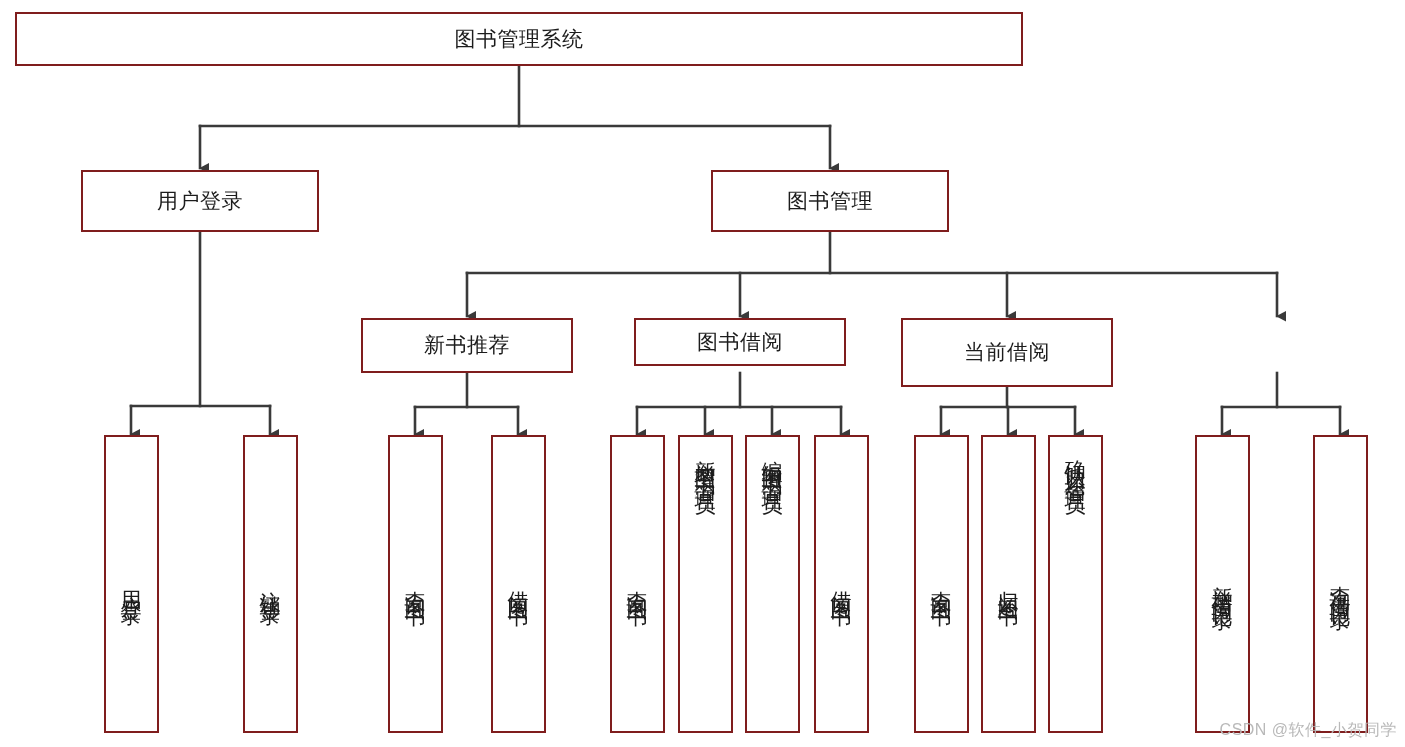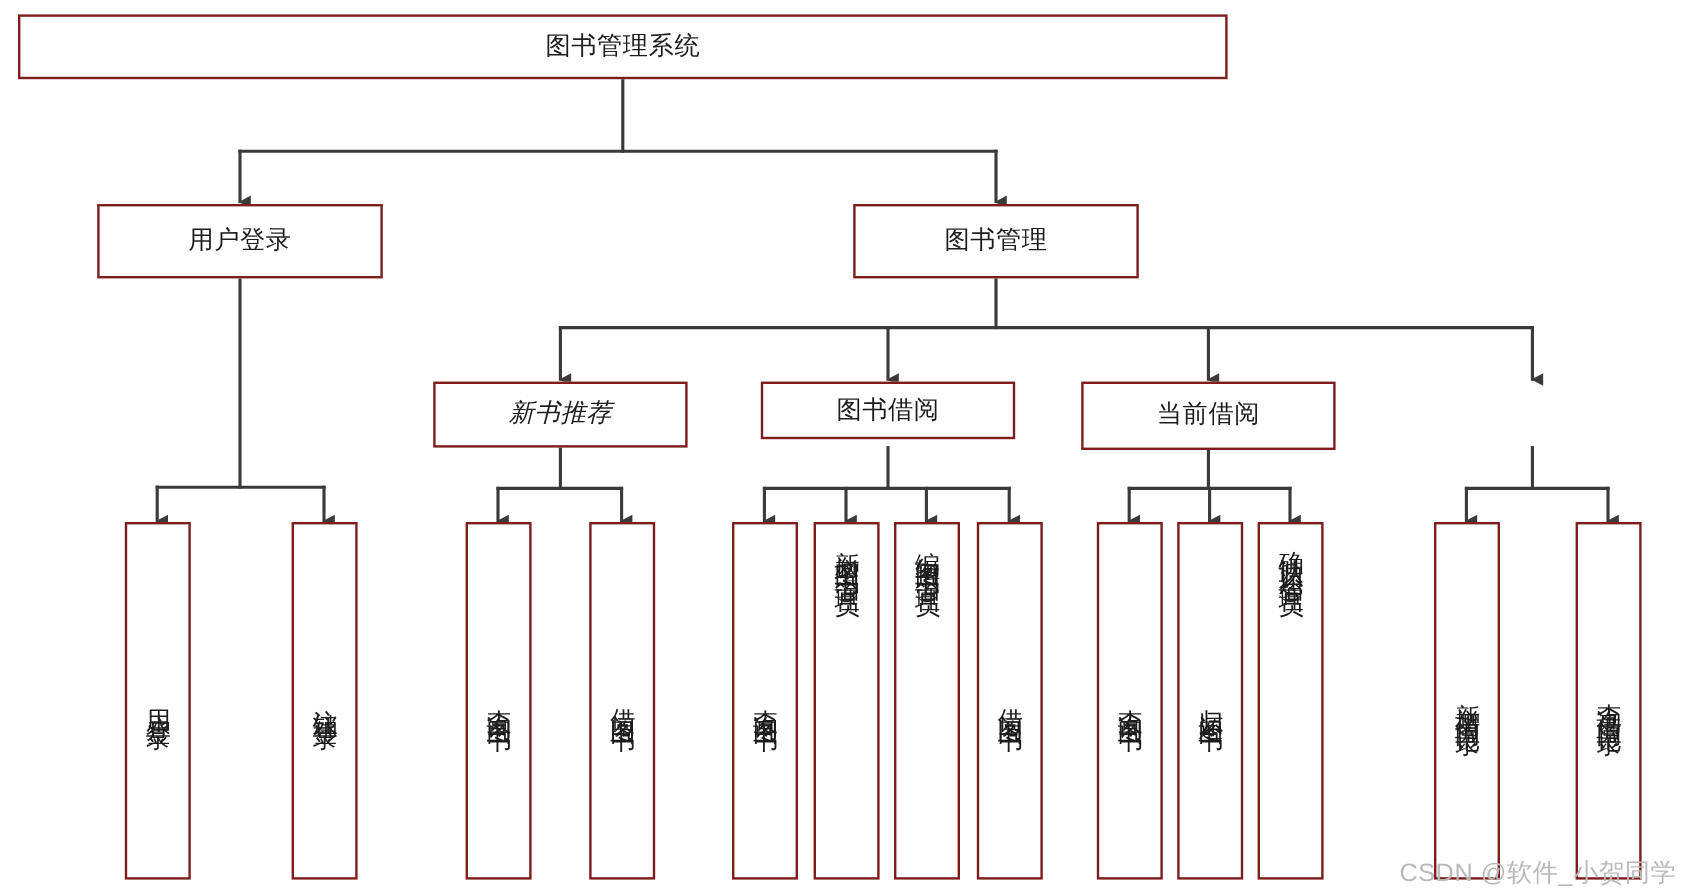--- a/index.html
+++ b/index.html
@@ -65,21 +65,21 @@
     letter-spacing: 5px;
     font-size: 21px;
     line-height: 1;
     white-space: nowrap;
   }
   
   #watermark {
     position: absolute;
     right: 8px;
     bottom: 6px;
-    font-size: 21px;
+    font-size: 16px;
     color: #b9b9b9;
     letter-spacing: 0.5px;
     white-space: nowrap;
     z-index: 5;
     user-select: none;
   }
 </style>
 </head>
 <body>
 
@@ -145,29 +145,29 @@
   </div>
 
   <div class="node horizontal" style="left:81px; top:170px; width:238px; height:62px;">
     <span class="node-label">用户登录</span>
   </div>
 
   <div class="node horizontal" style="left:711px; top:170px; width:238px; height:62px;">
     <span class="node-label">图书管理</span>
   </div>
 
-  <div class="node horizontal" style="left:361px; top:318px; width:212px; height:55px;font-style:italic;">
+  <div class="node horizontal" style="left:361px; top:318px; width:212px; height:55px;">
     <span class="node-label">新书推荐</span>
   </div>
 
   <div class="node horizontal" style="left:634px; top:318px; width:212px; height:48px;">
     <span class="node-label">图书借阅</span>
   </div>
 
-  <div class="node horizontal" style="left:901px; top:318px; width:212px; height:57px;">
+  <div class="node horizontal" style="left:901px; top:318px; width:212px; height:69px;">
     <span class="node-label">当前借阅</span>
   </div>
 
 
   <div class="node vertical centered" style="left:104px; top:435px; width:55px; height:298px;">
     <span class="node-label">用户登录</span>
   </div>
 
   <div class="node vertical centered" style="left:243px; top:435px; width:55px; height:298px;">
     <span class="node-label">注销登录</span>

